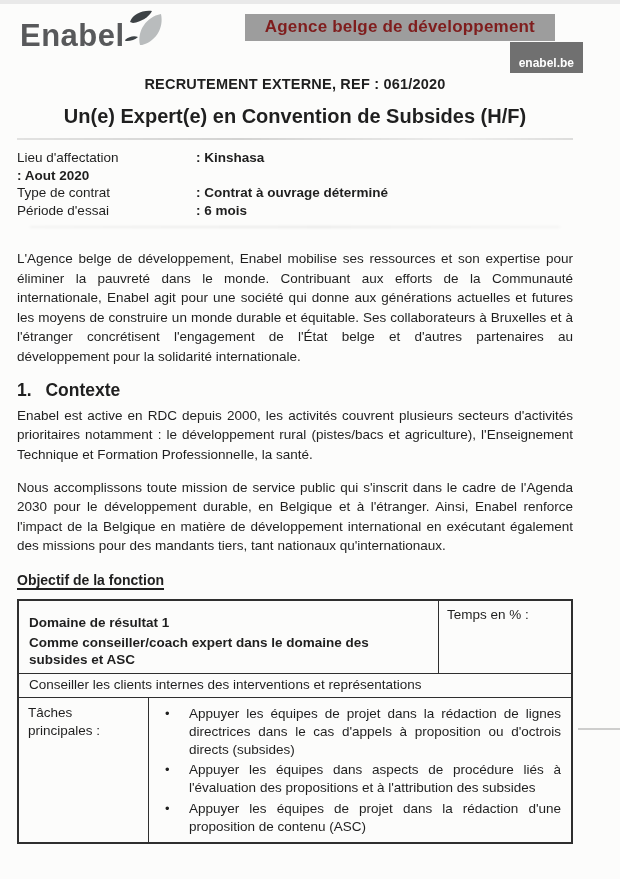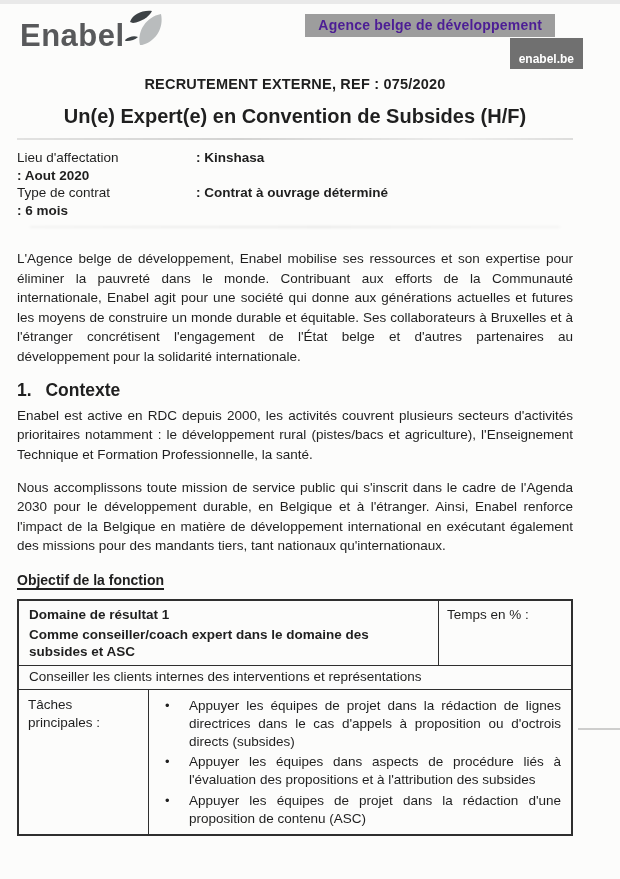--- a/index.html
+++ b/index.html
@@ -15,23 +15,23 @@
   }
   
   .header{position:relative;height:58px;}
   .logo{position:absolute;left:20px;top:16px;line-height:1;}
   .logo-text{
     font-size:31px;font-weight:600;color:#58595b;letter-spacing:.5px;
   }
   .logo-icon{position:absolute;left:96px;top:-11px;width:52px;height:44px;}
   .badges{position:absolute;right:37px;top:10px;display:flex;flex-direction:column;align-items:flex-end;}
   .badge-agency{
-    margin-right:28px;background:#9d9d9d;color:#4c1d95;
-    font-size:14px;font-weight:600;letter-spacing:.2px;
-    padding:3px 13px 4px;white-space:nowrap;
+    margin-right:28px;background:#9d9d9d;color:#7f1d1d;
+    font-size:17px;font-weight:600;letter-spacing:.2px;
+    padding:3px 20px 4px;white-space:nowrap;
   }
   .badge-site{
     margin-top:1px;background:#707070;color:#ffffff;
     font-size:12px;font-weight:700;padding:14px 9px 3px;white-space:nowrap;
   }
   
   .content{padding:0 47px 0 17px;}
   .title{margin-top:14px;text-align:center;font-size:14.5px;font-weight:700;letter-spacing:.2px;}
   .subtitle{margin-top:13px;text-align:center;font-size:20px;font-weight:700;}
   .sep{margin-top:10px;height:2px;
@@ -48,21 +48,21 @@
   .h2{margin-top:10px;}
   .para{margin-top:5px;text-align:justify;font-size:13.5px;line-height:19.5px;}
   .para2{margin-top:7px;}
   .objective{
     margin-top:16px;font-size:14px;font-weight:700;
     text-decoration:underline;text-underline-offset:3px;text-decoration-thickness:1.5px;
   }
   
   .jobtable{margin-top:11px;border:2px solid #2f2f2f;font-size:13.5px;}
   .trow1{display:flex;border-bottom:1.5px solid #2f2f2f;}
-  .cell-domain{flex:1;padding:4px 10px 5px;border-right:1.5px solid #2f2f2f;}
+  .cell-domain{flex:1;padding:12px 10px 5px;border-right:1.5px solid #2f2f2f;}
   .domain-title{font-weight:700;line-height:19px;}
   .domain-sub{margin-top:2px;line-height:17px;font-weight:bold;}
   .cell-time{width:116px;flex:0 0 116px;padding:4px 8px;line-height:19px;}
   .trow2{padding:2px 10px 3px;line-height:18px;border-bottom:1.5px solid #2f2f2f;}
   .trow3{padding:1.5px 10px 2px;line-height:15.5px;text-align:justify;border-bottom:1.5px solid #2f2f2f;}
   .trow4{display:flex;}
   .cell-tasks-label{width:112px;flex:0 0 112px;padding:6px 8px 0 9px;line-height:18px;border-right:1.5px solid #2f2f2f;}
   .cell-tasks{flex:1;padding:7px 10px 4px 0;}
   .task{display:flex;margin-bottom:2.5px;line-height:18px;}
   .bullet{flex:0 0 40px;padding-left:16px;box-sizing:border-box;font-size:13px;}
@@ -92,38 +92,39 @@
       </span>
     </div>
     <div class="badges">
       <span class="badge-agency">Agence belge de développement</span>
       <span class="badge-site">enabel.be</span>
     </div>
   </div>
 
   <div class="content">
 
-    <div class="title">RECRUTEMENT EXTERNE, REF : 075/2020</div>
+    <div class="title">RECRUTEMENT EXTERNE, REF : 061/2020</div>
     <div class="subtitle">Un(e) Expert(e) en Convention de Subsides (H/F)</div>
 
     <div class="sep"></div>
 
     <div class="details">
       <div class="drow">
         <span class="dlabel">Lieu d'affectation</span>
         <span class="dvalue">: Kinshasa</span>
       </div>
       <div class="drow">
         <span class="dvalue">: Aout 2020</span>
       </div>
       <div class="drow">
         <span class="dlabel">Type de contrat</span>
         <span class="dvalue">: Contrat à ouvrage déterminé</span>
       </div>
       <div class="drow">
+        <span class="dlabel">Période d'essai</span>
         <span class="dvalue">: 6 mois</span>
       </div>
     </div>
 
     <p class="intro">L'Agence belge de développement, Enabel mobilise ses ressources et son expertise pour éliminer la pauvreté dans le monde. Contribuant aux efforts de la Communauté internationale, Enabel agit pour une société qui donne aux générations actuelles et futures les moyens de construire un monde durable et équitable. Ses collaborateurs à Bruxelles et à l'étranger concrétisent l'engagement de l'État belge et d'autres partenaires au développement pour la solidarité internationale.</p>
 
     <div class="hsec">
       <span class="hnum">1.</span>
       <span class="hlabel">Contexte</span>
     </div>

